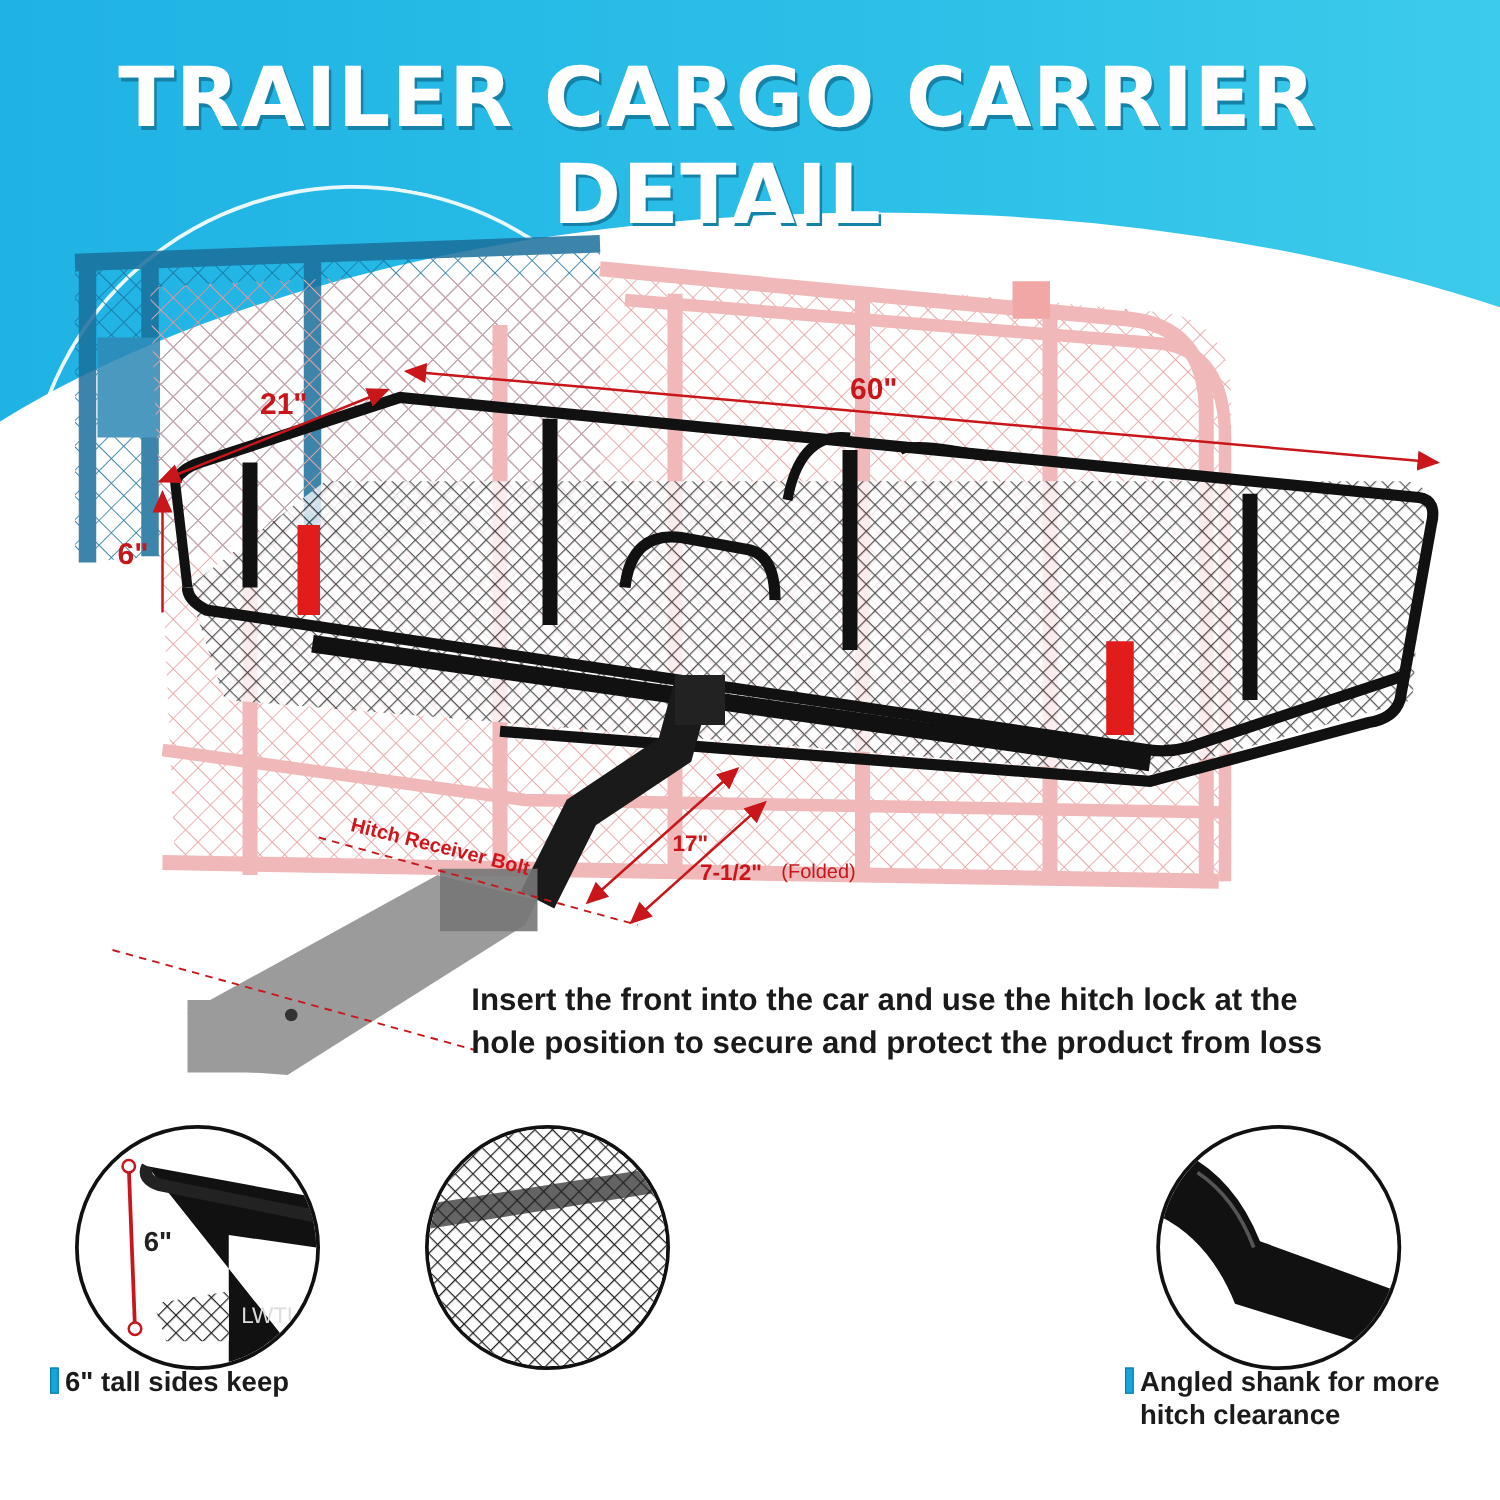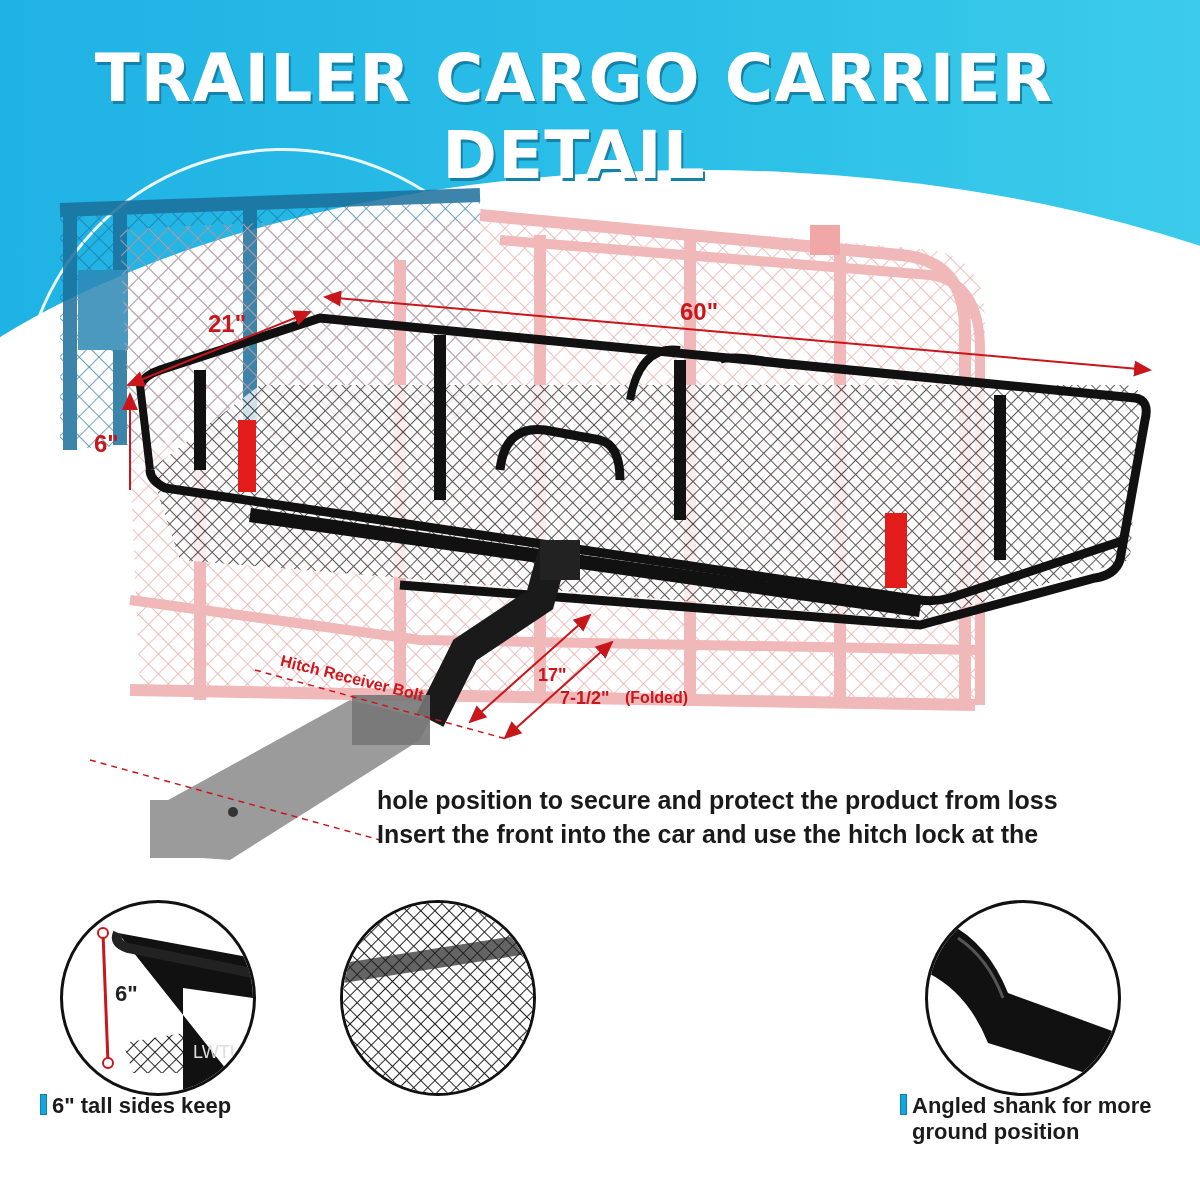--- a/index.html
+++ b/index.html
@@ -5,21 +5,21 @@
   html,body{margin:0;padding:0;}
   body{width:1200px;height:1200px;position:relative;overflow:hidden;background:#fff;font-family:"Liberation Sans",sans-serif;}
   .hero{position:absolute;left:0;top:0;width:1200px;height:440px;background:linear-gradient(90deg,#1fb2e4 0%,#2cc0e8 60%,#3ccbea 100%);}
   .hero-white{position:absolute;left:-200px;top:170px;width:1800px;height:900px;border-radius:50%;background:#fff;}
   .swoosh{position:absolute;left:20px;top:148px;width:520px;height:520px;border:3px solid rgba(255,255,255,0.9);border-radius:50%;border-right-color:transparent;border-bottom-color:transparent;transform:rotate(10deg);}
   .title{position:absolute;left:0;top:40px;width:1148px;text-align:center;color:#fff;font-family:"DejaVu Sans",sans-serif;font-weight:bold;font-size:66px;letter-spacing:1px;text-shadow:2px 3px 0 #1682a8;}
   .stage{position:absolute;left:0;top:0;width:1200px;height:900px;}
   .dim{position:absolute;color:#c8161b;font-weight:bold;font-family:"Liberation Sans",sans-serif;}
   .dim.big{font-size:24px;}
   .dim.med{font-size:18px;}
-  .dim.small{font-size:16px;font-weight:bold;text-align:center;}
+  .dim.small{font-size:16px;font-weight:normal;text-align:center;}
   .hitch-label{position:absolute;left:283px;top:652px;color:#d0161b;font-weight:bold;font-size:16px;transform:rotate(14deg);transform-origin:left top;}
   .instruction{position:absolute;left:377px;top:783px;width:800px;font-size:25px;font-weight:bold;color:#1a1a1a;line-height:34px;}
   .features{position:absolute;left:0;top:895px;width:1200px;height:300px;}
   .feature{position:absolute;top:0;width:280px;height:300px;}
   .circle{position:absolute;left:10px;top:5px;width:190px;height:190px;border:3px solid #111;border-radius:50%;background:#fff;overflow:hidden;}
   .caption{position:absolute;left:0;top:198px;width:280px;font-size:22px;font-weight:bold;color:#1b1b1b;line-height:26px;}
   .bar{display:inline-block;width:5px;height:19px;background:#17a6dc;border:1px solid #0b7fb0;vertical-align:-2px;margin-right:5px;}
   .caption .l2{display:block;padding-left:12px;}
 </style>
 </head>
@@ -103,22 +103,22 @@
 
 <div class="dim big" style="left:680px;top:298px;">60"</div>
 <div class="dim big" style="left:208px;top:310px;">21"</div>
 <div class="dim big" style="left:94px;top:430px;">6"</div>
 <div class="dim med" style="left:538px;top:665px;">17"</div>
 <div class="dim med" style="left:560px;top:688px;">7-1/2"</div>
 <div class="dim small" style="left:625px;top:689px;">(Folded)</div>
 <div class="hitch-label">Hitch Receiver Bolt</div>
 
 <div class="instruction">
+  <div>Insert the front into the car and use the hitch lock at the</div>
   <div>hole position to secure and protect the product from loss</div>
-  <div>Insert the front into the car and use the hitch lock at the</div>
 </div>
 
 <div class="features">
   <div class="feature" style="left:40px;">
     <div class="circle" style="left:20px;">
       <svg width="190" height="190" viewBox="0 0 190 190">
         <path d="M55 30 L190 55 L190 95 L120 85 L120 200 L190 200" fill="#111"></path>
         <path d="M55 30 Q 50 40 65 45 L190 70" stroke="#222" stroke-width="10" fill="none"></path>
         <path d="M60 140 L120 130 L120 170 L70 170 Z" fill="url(#meshBlack)"></path>
         <line x1="40" y1="30" x2="45" y2="160" stroke="#c8161b" stroke-width="3"></line>
@@ -145,16 +145,16 @@
 
   <div class="feature" style="left:900px;">
     <div class="circle" style="left:25px;">
       <svg width="190" height="190" viewBox="0 0 190 190">
         <path d="M20 20 Q 60 40 80 90 L190 130 L190 180 L60 140 Q 40 90 0 70 Z" fill="#111"></path>
         <path d="M30 35 Q 60 55 75 95" stroke="#555" stroke-width="3" fill="none"></path>
       </svg>
     </div>
     <div class="caption" style="left:0px;">
       <span class="bar"></span><span>Angled shank for more</span>
-      <span class="l2">ground position</span>
+      <span class="l2">hitch clearance</span>
     </div>
   </div>
 </div>
 
 </body></html>

